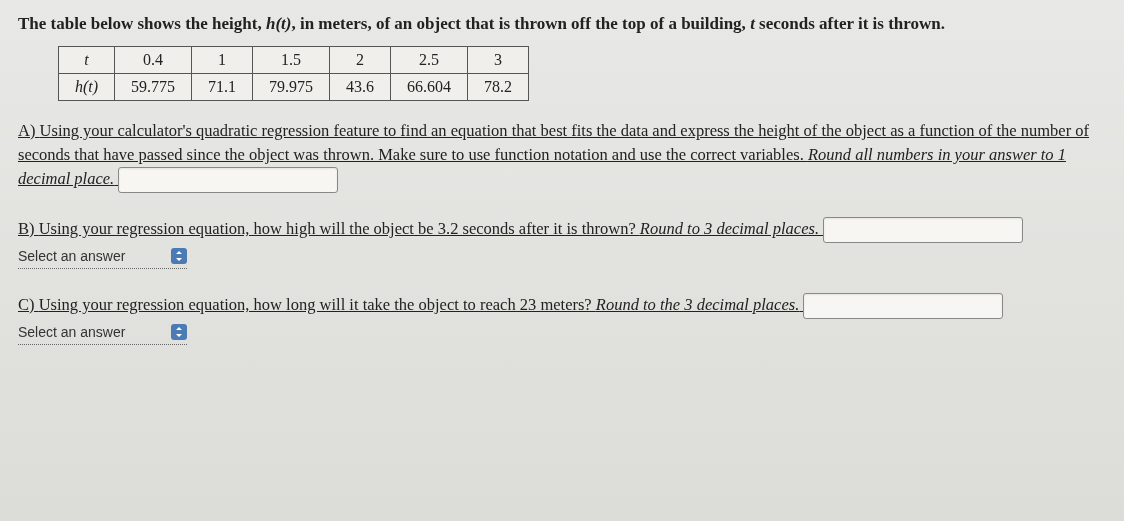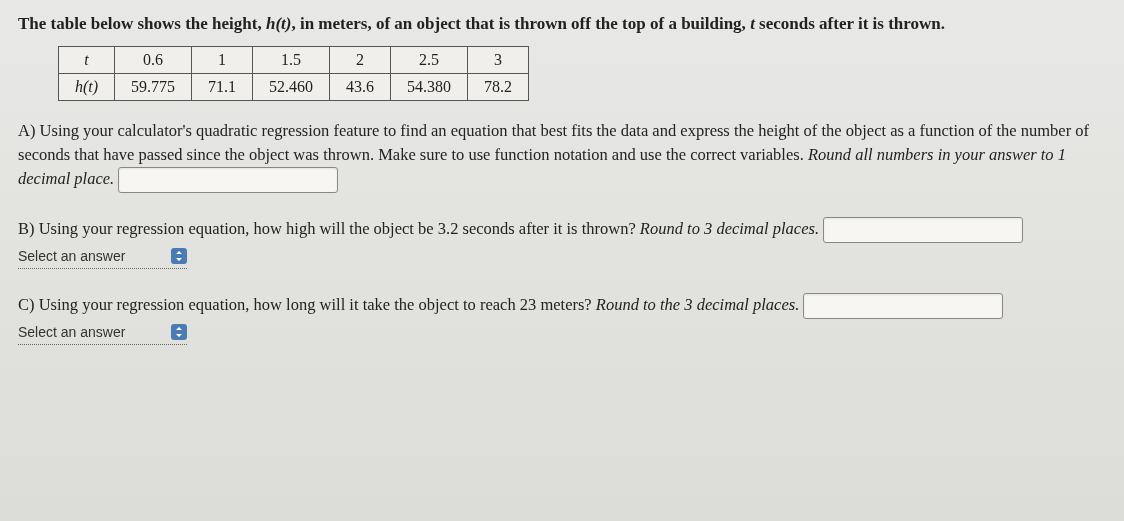--- a/index.html
+++ b/index.html
@@ -38,20 +38,21 @@
       font-family: Georgia, serif;
       background: #f0efeb;
     }
     .row-header {
       font-style: italic;
     }
     .question {
       font-size: 16.5px;
       line-height: 1.45;
       margin-bottom: 24px;
+      text-decoration: underline;
     }
     .inline-input {
       display: inline-block;
       width: 220px;
       height: 26px;
       border: 1px solid #888;
       border-radius: 3px;
       background: #f7f6f2;
       vertical-align: middle;
       box-shadow: inset 0 1px 2px rgba(0,0,0,0.08);
@@ -88,34 +89,34 @@
 <body>
 
 <div class="intro">
   <span>The table below shows the height, </span><span class="italic">h(t)</span><span>, in meters, of an object that is thrown off the top of a building, </span><span class="italic">t</span><span> seconds after it is thrown.</span>
 </div>
 
 <table>
   <tbody>
       <tr>
     <td class="row-header">t</td>
-    <td>0.6</td>
+    <td>0.4</td>
     <td>1</td>
     <td>1.5</td>
     <td>2</td>
     <td>2.5</td>
     <td>3</td>
   </tr>
   <tr>
     <td class="row-header">h(t)</td>
     <td>59.775</td>
     <td>71.1</td>
-    <td>52.460</td>
+    <td>79.975</td>
     <td>43.6</td>
-    <td>54.380</td>
+    <td>66.604</td>
     <td>78.2</td>
   </tr>
 </tbody>
   </table>
 
 <div class="question">
   <span>A) </span><span>Using your calculator's quadratic regression feature to find an equation that best fits the data and express the height of the object as a function of the number of seconds that have passed since the object was thrown. Make sure to use function notation and use the correct variables. </span><span class="italic">Round all numbers in your answer to 1 decimal place.</span>
   <span class="inline-input"></span>
 </div>
 

